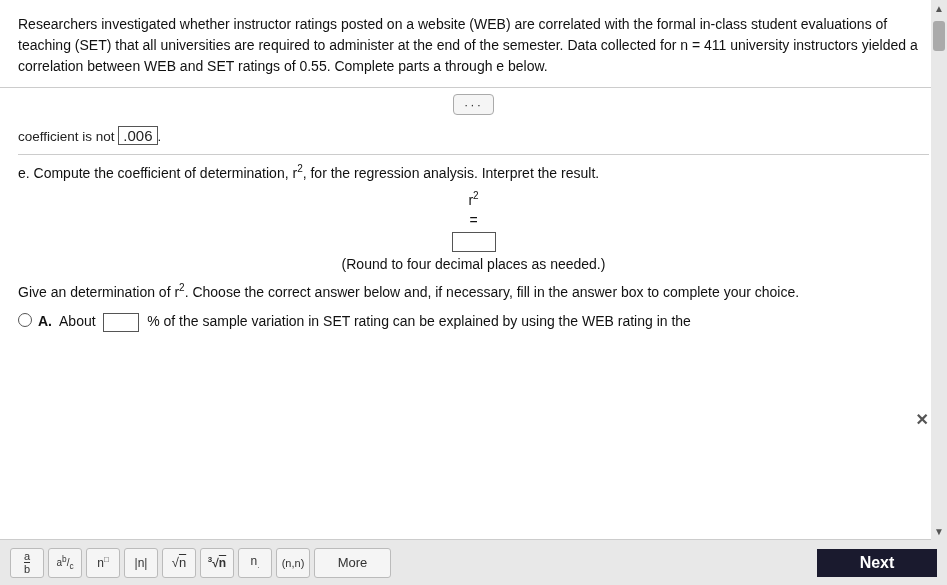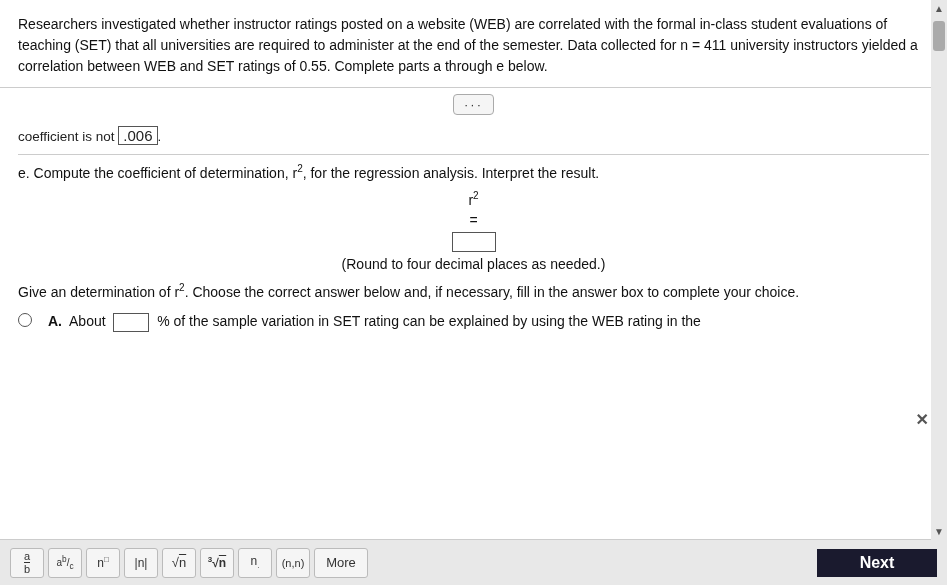--- a/index.html
+++ b/index.html
@@ -75,21 +75,21 @@
       background: #fff;
     }
     .interpret-line {
       font-size: 14px;
       margin-bottom: 8px;
       line-height: 1.5;
     }
     .choice-a {
       display: flex;
       align-items: flex-start;
-      gap: 16px;
+      gap: 6px;
       font-size: 14px;
       margin-top: 6px;
       line-height: 1.5;
     }
     .radio-circle {
       width: 14px;
       height: 14px;
       border: 1.5px solid #555;
       border-radius: 50%;
       margin-top: 2px;
@@ -169,21 +169,21 @@
       width: 34px;
       height: 30px;
       display: flex;
       align-items: center;
       justify-content: center;
       cursor: pointer;
       font-size: 13px;
       color: #333;
     }
     .toolbar-btn.wide {
-      width: 54px;
+      width: 77px;
     }
     
     .next-btn {
       position: absolute;
       bottom: 0;
       right: 0;
       background: #1a1a2e;
       color: #fff;
       border: none;
       padding: 14px 30px;

